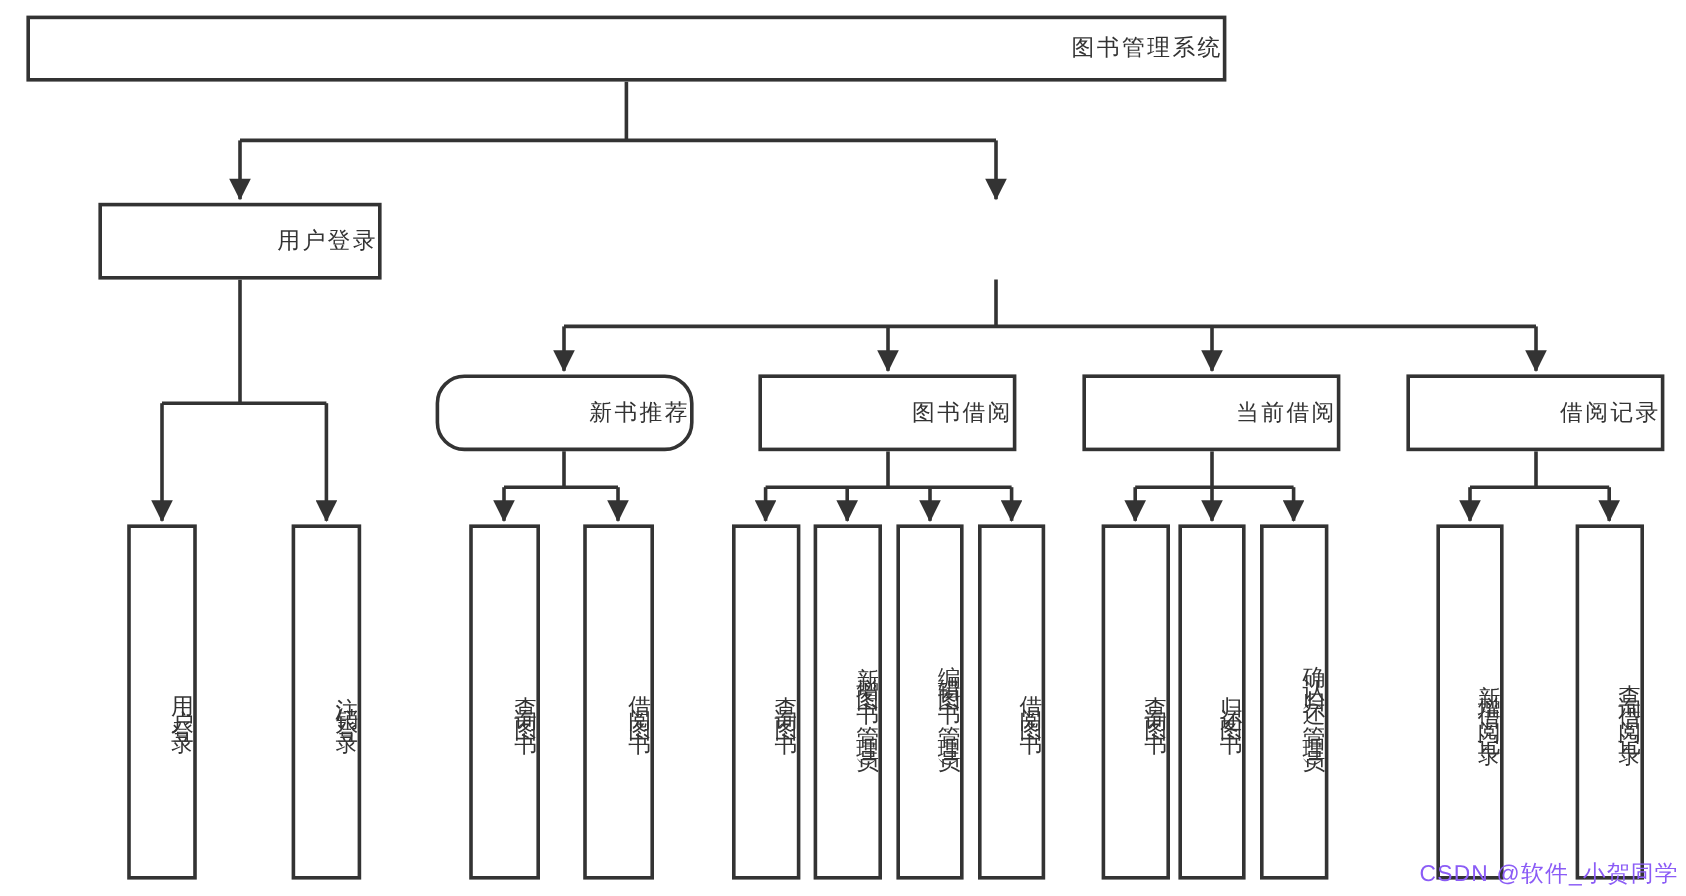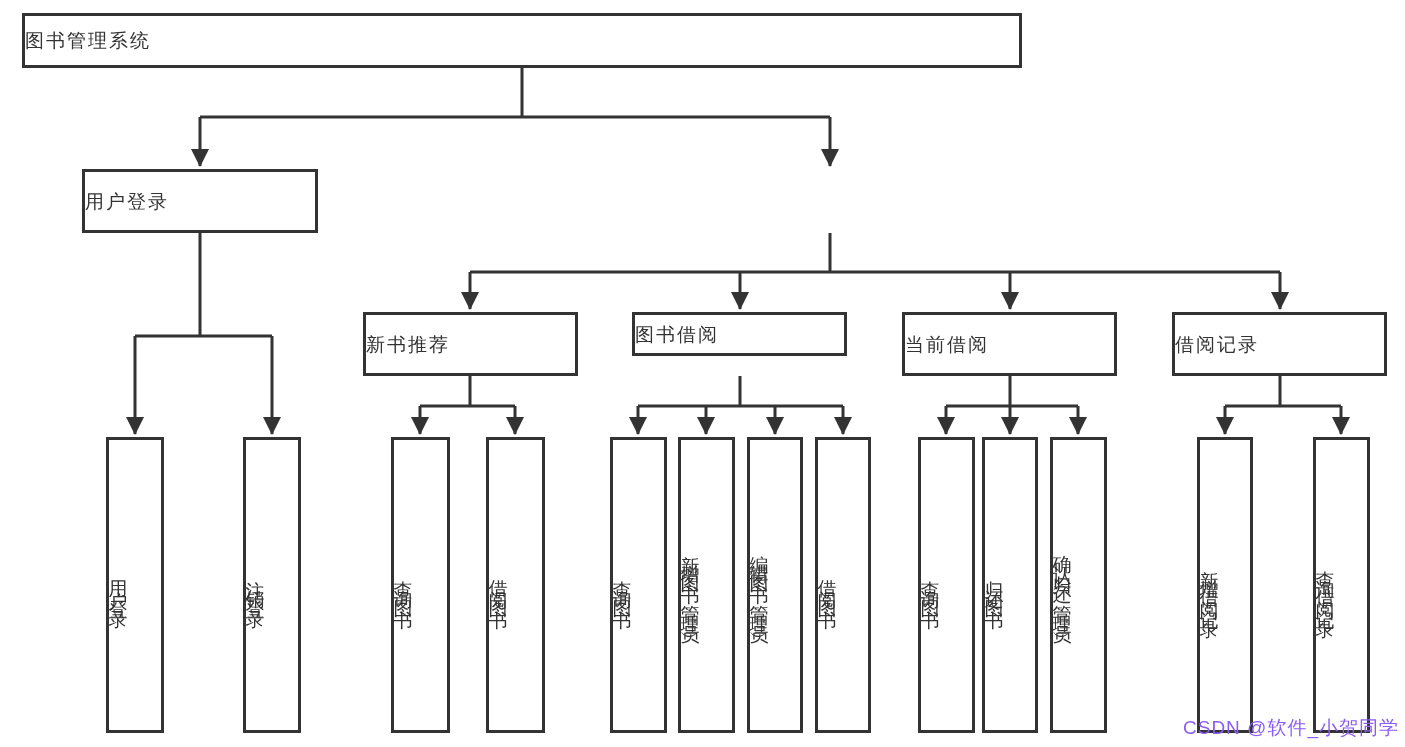--- a/index.html
+++ b/index.html
@@ -17,21 +17,21 @@
     width: 1405px; height: 747px;
     pointer-events: none;
   }
   .node {
     position: absolute;
     box-sizing: border-box;
     border: 3px solid #333333;
     background: #ffffff;
     display: flex;
     align-items: center;
-    justify-content: flex-start;
+    justify-content: flex-end;
     color: #333333;
   }
   .node .label {
     font-size: 19px;
     letter-spacing: 2px;
     white-space: nowrap;
     line-height: 1;
   }
   .node.leaf .label {
     writing-mode: vertical-rl;
@@ -47,22 +47,22 @@
     font-size: 19px;
     letter-spacing: 1px;
     color: #8b5cf6;
     white-space: nowrap;
     z-index: 5;
   }
   
   .n-root  { left: 22px;   top: 13px;  width: 1000px; height: 55px; }
   .n-l2a   { left: 82px;   top: 169px; width: 236px;  height: 64px; }
   .n-l2b   { left: 712px;  top: 169px; width: 235px;  height: 64px; }
-  .n-l3a   { left: 363px;  top: 312px; width: 215px;  height: 64px; }
-  .n-l3b   { left: 632px;  top: 312px; width: 215px;  height: 44px; }
+  .n-l3a   { left: 363px;  top: 312px; width: 215px;  height: 64px; border-radius: 24px; }
+  .n-l3b   { left: 632px;  top: 312px; width: 215px;  height: 64px; }
   .n-l3c   { left: 902px;  top: 312px; width: 215px;  height: 64px; }
   .n-l3d   { left: 1172px; top: 312px; width: 215px;  height: 64px; }
   .n-f1    { left: 106px;  top: 437px; width: 58px;   height: 296px; }
   .n-f2    { left: 243px;  top: 437px; width: 58px;   height: 296px; }
   .n-f3    { left: 391px;  top: 437px; width: 59px;   height: 296px; }
   .n-f4    { left: 486px;  top: 437px; width: 59px;   height: 296px; }
   .n-f5    { left: 610px;  top: 437px; width: 57px;   height: 296px; }
   .n-f6    { left: 678px;  top: 437px; width: 57px;   height: 296px; }
   .n-f7    { left: 747px;  top: 437px; width: 56px;   height: 296px; }
   .n-f8    { left: 815px;  top: 437px; width: 56px;   height: 296px; }

